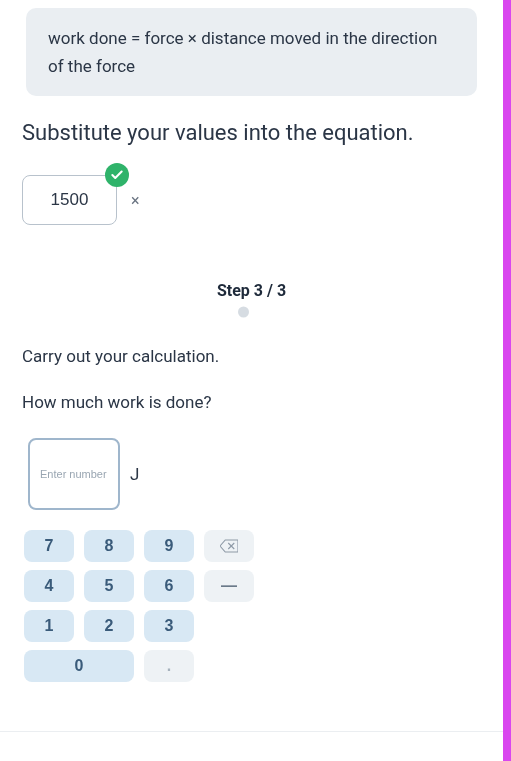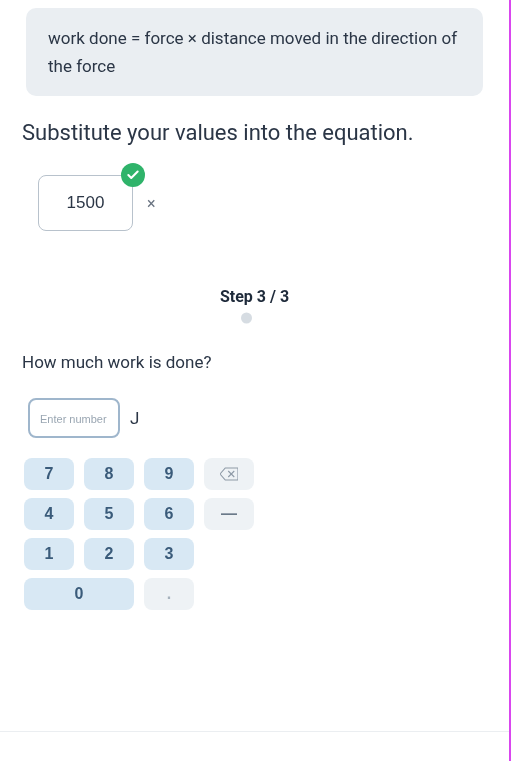--- a/index.html
+++ b/index.html
@@ -12,28 +12,27 @@
     margin: 0 8px 24px 8px;
     color: #2b3646;
     font-size: 17px;
     line-height: 1.65;
   }
   .instruction { font-size: 22px; color: #2b3646; margin: 0 4px 30px 4px; }
   .equation-row { display: flex; align-items: center; gap: 14px; padding: 0 4px 40px 4px; }
   .eq-label { font-size: 17px; color: #2b3646; }
   .answer-field-wrap { position: relative; }
   .answer-field {
-    width: 95px; height: 56px;
+    width: 95px; height: 50px;
     border: 1px solid #b8c2cc;
     border-radius: 8px;
     text-align: center;
     font-size: 17px;
     color: #2b3646;
     background: #fff;
-    margin-left: 16px;
   }
   .check-badge {
     position: absolute;
     top: -12px; right: -12px;
     width: 24px; height: 24px;
     background: #2fb36a;
     border-radius: 50%;
     display: flex; align-items: center; justify-content: center;
   }
   .check-badge svg { width: 14px; height: 14px; }
@@ -47,25 +46,25 @@
     position: absolute; left: -14px; top: 50%; transform: translateY(-50%);
     width: 11px; height: 11px; border-radius: 50%;
     background: #d6dce2;
   }
 
   .prompt-1 { font-size: 17px; color: #2b3646; margin: 0 4px 26px 4px; }
   .prompt-2 { font-size: 17px; color: #2b3646; margin: 0 4px 26px 4px; }
 
   .answer-input-row { display: flex; align-items: center; gap: 10px; margin: 0 2px 20px 10px; }
   .answer-input {
-    width: 92px; height: 40px;
+    width: 92px; height: 72px;
     border: 2px solid #9fb6cc;
     border-radius: 8px;
     padding: 0 10px;
-    font-size: 16px;
+    font-size: 12px;
     color: #2b3646;
     background: #fff;
   }
   .answer-input::placeholder { color: #9aa6b2; font-size: 11px; }
   .unit { font-size: 17px; color: #2b3646; }
 
   .keypad { display: flex; flex-direction: column; gap: 8px; margin-left: 6px; }
   .kp-row { display: flex; gap: 10px; }
   .kp-btn {
     width: 50px; height: 32px;
@@ -79,21 +78,21 @@
   .kp-util { background: #eef2f5; color: #6a7a89; }
   .kp-wide { width: 110px; }
   .kp-backspace svg { width: 18px; height: 14px; }
   .kp-dot { color: #a6b2bd; font-weight: 700; }
 
   .bottom-fade {
     position: absolute; left:0; right:0; bottom:0; height: 30px;
     border-top: 1px solid #ebeef1;
     background: #fff;
   }
-  .page-outer { position: relative; width: 511px; height: 761px; overflow: hidden; border-right: 2px solid #d946ef; }
+  .page-outer { position: relative; width: 511px; height: 761px; overflow: hidden; border-right: 8px solid #d946ef; }
 </style>
 </head>
 <body>
 <div class="page-outer">
 <div class="page">
 
 <div class="formula-box">
   <span>work done = force × distance moved in the direction of the force</span>
 </div>
 
@@ -112,20 +111,21 @@
 
   <span class="times-sym">×</span>
 
 </div>
 
 <div class="step-row">
   <span class="step-label">Step 3 / 3</span>
   <div class="step-line"></div>
 </div>
 
+<div class="prompt-1">Carry out your calculation.</div>
 <div class="prompt-2">How much work is done?</div>
 
 <div class="answer-input-row">
   <input class="answer-input" type="text" placeholder="Enter number" style="">
   <span class="unit">J</span>
 </div>
 
 <div class="keypad">
   <div class="kp-row">
     <button class="kp-btn kp-num">7</button>

